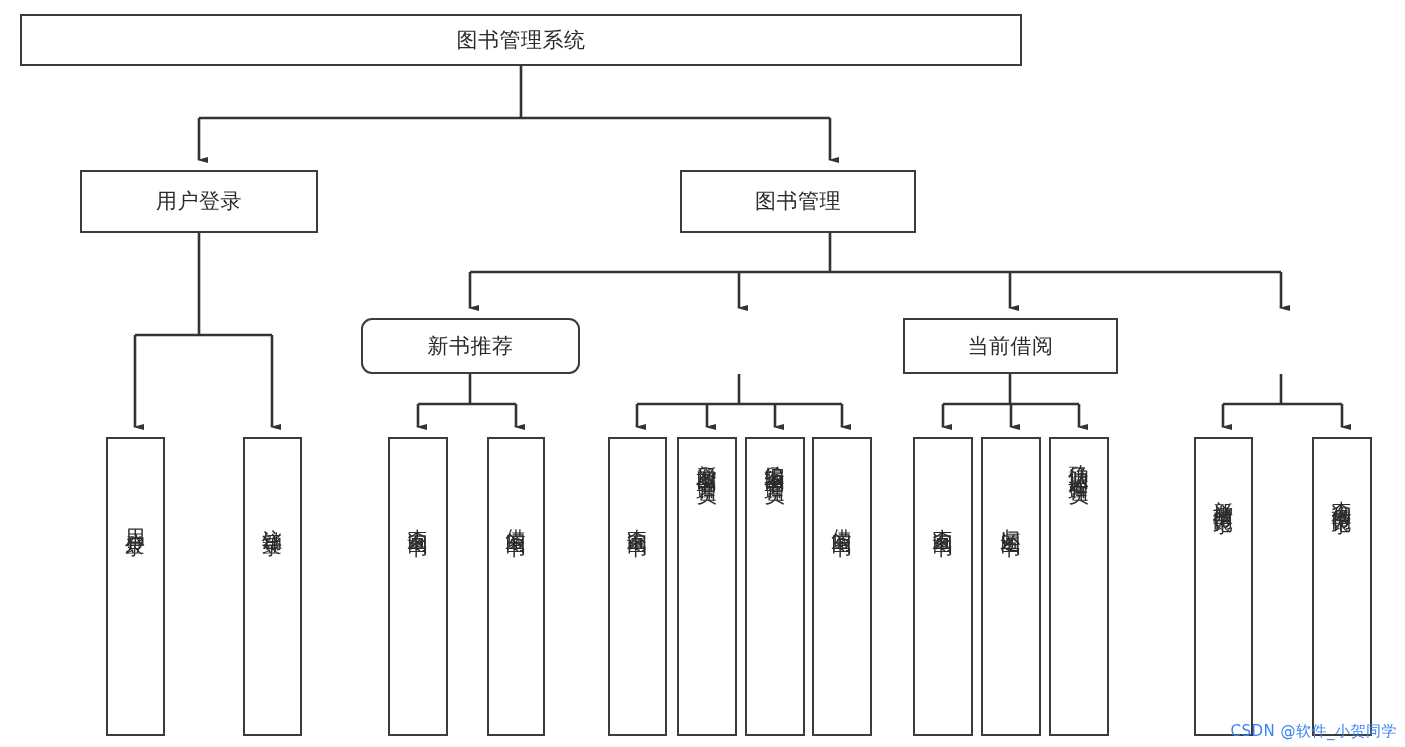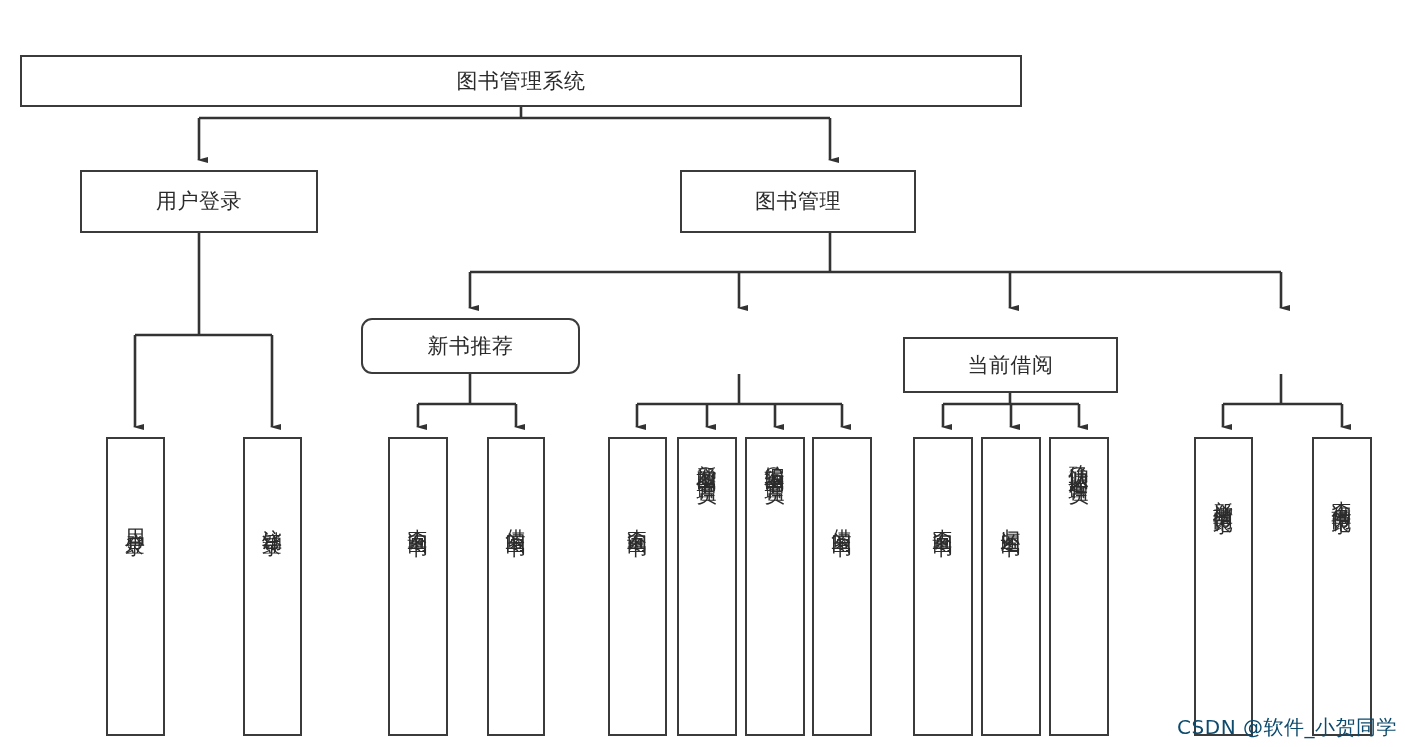--- a/index.html
+++ b/index.html
@@ -52,22 +52,22 @@
     line-height: 1;
     white-space: nowrap;
   }
   .node-box.vertical.tall-text {
     padding-top: 10px;
   }
   .watermark {
     position: absolute;
     right: 8px;
     bottom: 6px;
-    font-size: 20px;
-    color: #0c4a6e;
+    font-size: 15px;
+    color: #3b82f6;
     letter-spacing: 0.5px;
     white-space: nowrap;
     pointer-events: none;
   }
 </style>
 </head>
 <body>
 
 <div id="canvas">
 
@@ -114,35 +114,35 @@
       <path d="M 1011 404 L 1011 427" marker-end="url(#arrow)"></path>
       <path d="M 1079 404 L 1079 427" marker-end="url(#arrow)"></path>
 
       <path d="M 1281 374 L 1281 404"></path>
       <path d="M 1223 404 L 1342 404"></path>
       <path d="M 1223 404 L 1223 427" marker-end="url(#arrow)"></path>
       <path d="M 1342 404 L 1342 427" marker-end="url(#arrow)"></path>
     </g>
   </svg>
 
-  <div class="node-box" style="left:20px; top:14px; width:1002px; height:52px;margin-top:41px;">
+  <div class="node-box" style="left:20px; top:14px; width:1002px; height:52px;">
     <span class="node-label">图书管理系统</span>
   </div>
 
   <div class="node-box" style="left:80px; top:170px; width:238px; height:63px;">
     <span class="node-label">用户登录</span>
   </div>
   <div class="node-box" style="left:680px; top:170px; width:236px; height:63px;">
     <span class="node-label">图书管理</span>
   </div>
 
   <div class="node-box" style="left:361px; top:318px; width:219px; height:56px;border-radius:11px;">
     <span class="node-label">新书推荐</span>
   </div>
-  <div class="node-box" style="left:903px; top:318px; width:215px; height:56px;margin-top:19px;">
+  <div class="node-box" style="left:903px; top:318px; width:215px; height:56px;">
     <span class="node-label">当前借阅</span>
   </div>
 
   <div class="node-box vertical" style="left:106px; top:437px; width:59px; height:299px; padding-top:74px;">
     <span class="node-label">用户登录</span>
   </div>
   <div class="node-box vertical" style="left:243px; top:437px; width:59px; height:299px; padding-top:74px;">
     <span class="node-label">注销登录</span>
   </div>
   <div class="node-box vertical" style="left:388px; top:437px; width:60px; height:299px; padding-top:74px;">

